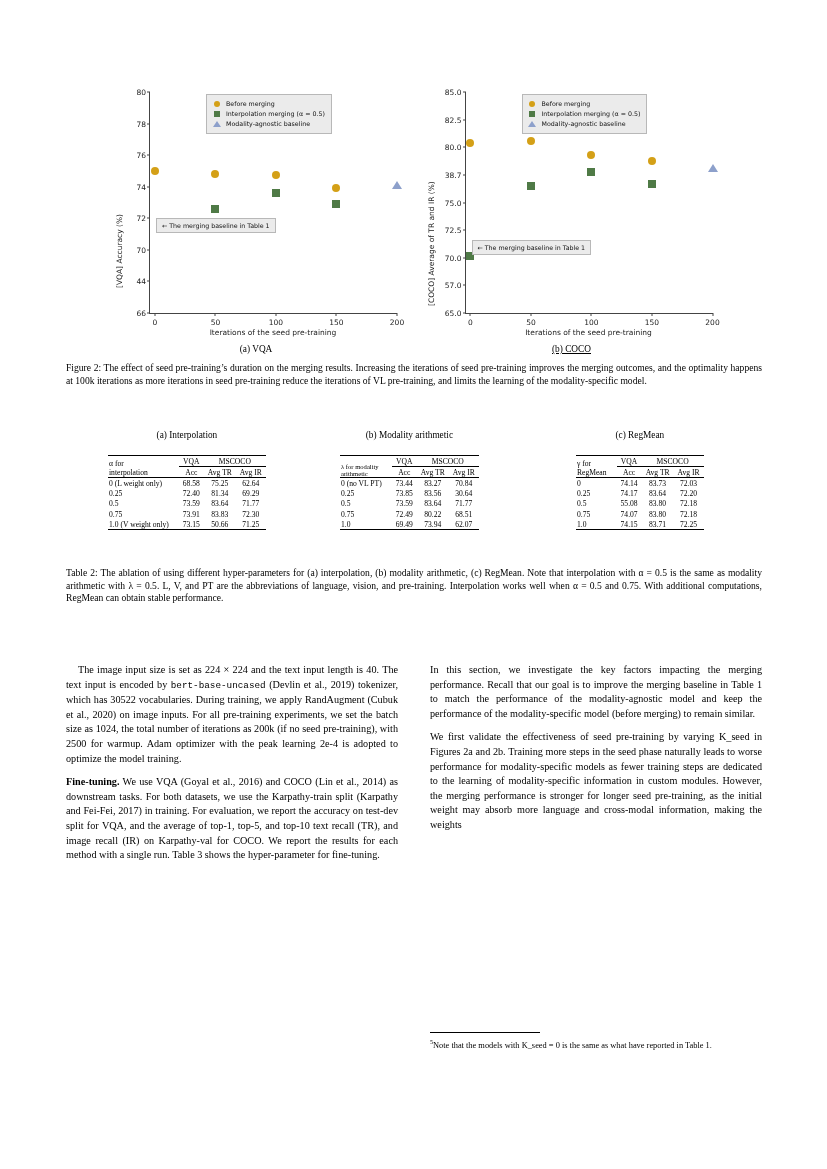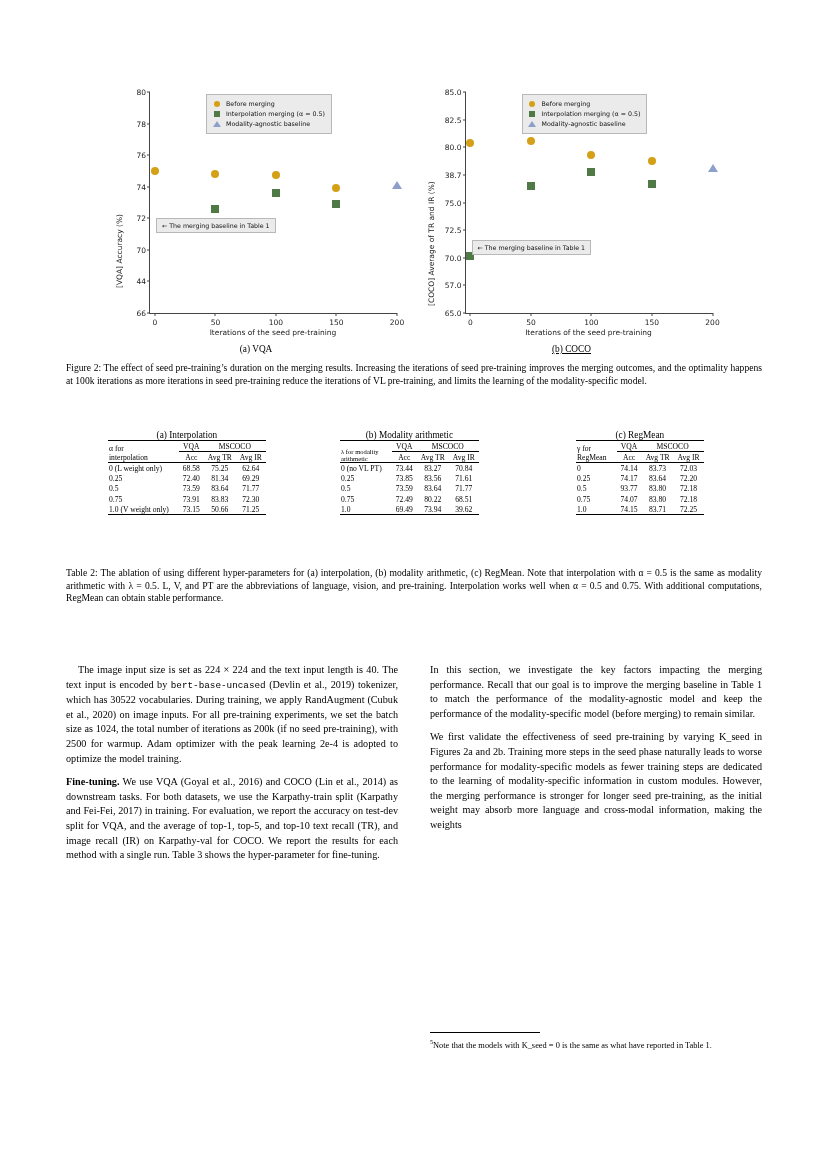--- a/index.html
+++ b/index.html
@@ -165,20 +165,21 @@
   .tbl-c { left: 510px; }
   .tbl-title {
     text-align: center;
     font-size: 9.3px;
     font-family: "Liberation Serif", serif;
   }
   table.data {
     border-collapse: collapse;
     font-size: 7.6px;
     font-family: "Liberation Serif", serif;
+    margin-top: 15px;
   }
   table.data td, table.data th {
     padding: 0.6px 4px;
     font-weight: normal;
     text-align: center;
     white-space: nowrap;
   }
   table.data .lcol { text-align: left; padding-left: 1px; padding-right: 10px;}
   .rule-top td { border-top: 0.9px solid #000; }
   .rule-mid td { border-top: 0.55px solid #000; }
@@ -463,39 +464,39 @@
         <tr class="rule-mid">
               <td class="lcol">0 (no VL PT)</td>
               <td>73.44</td>
               <td>83.27</td>
               <td>70.84</td>
             </tr>
         <tr>
               <td class="lcol">0.25</td>
               <td class="b">73.85</td>
               <td>83.56</td>
-              <td>71.61</td>
+              <td>30.64</td>
             </tr>
         <tr>
               <td class="lcol">0.5</td>
               <td>73.59</td>
               <td class="b">83.64</td>
               <td class="b">71.77</td>
             </tr>
         <tr>
               <td class="lcol">0.75</td>
               <td>72.49</td>
               <td>80.22</td>
               <td>68.51</td>
             </tr>
         <tr class="rule-bot">
               <td class="lcol">1.0</td>
               <td>69.49</td>
               <td>73.94</td>
-              <td>39.62</td>
+              <td>62.07</td>
             </tr>
       </tbody>
         </table>
     </div>
 
     <div class="tblbox tbl-c">
       <div class="tbl-title">(c) RegMean</div>
       <table class="data">
         <tbody>
             <tr class="rule-top">
@@ -518,21 +519,21 @@
               <td>72.03</td>
             </tr>
         <tr>
               <td class="lcol">0.25</td>
               <td class="b">74.17</td>
               <td>83.64</td>
               <td class="b">72.20</td>
             </tr>
         <tr>
               <td class="lcol">0.5</td>
-              <td>93.77</td>
+              <td>55.08</td>
               <td class="b">83.80</td>
               <td>72.18</td>
             </tr>
         <tr>
               <td class="lcol">0.75</td>
               <td>74.07</td>
               <td class="b">83.80</td>
               <td>72.18</td>
             </tr>
         <tr class="rule-bot">

